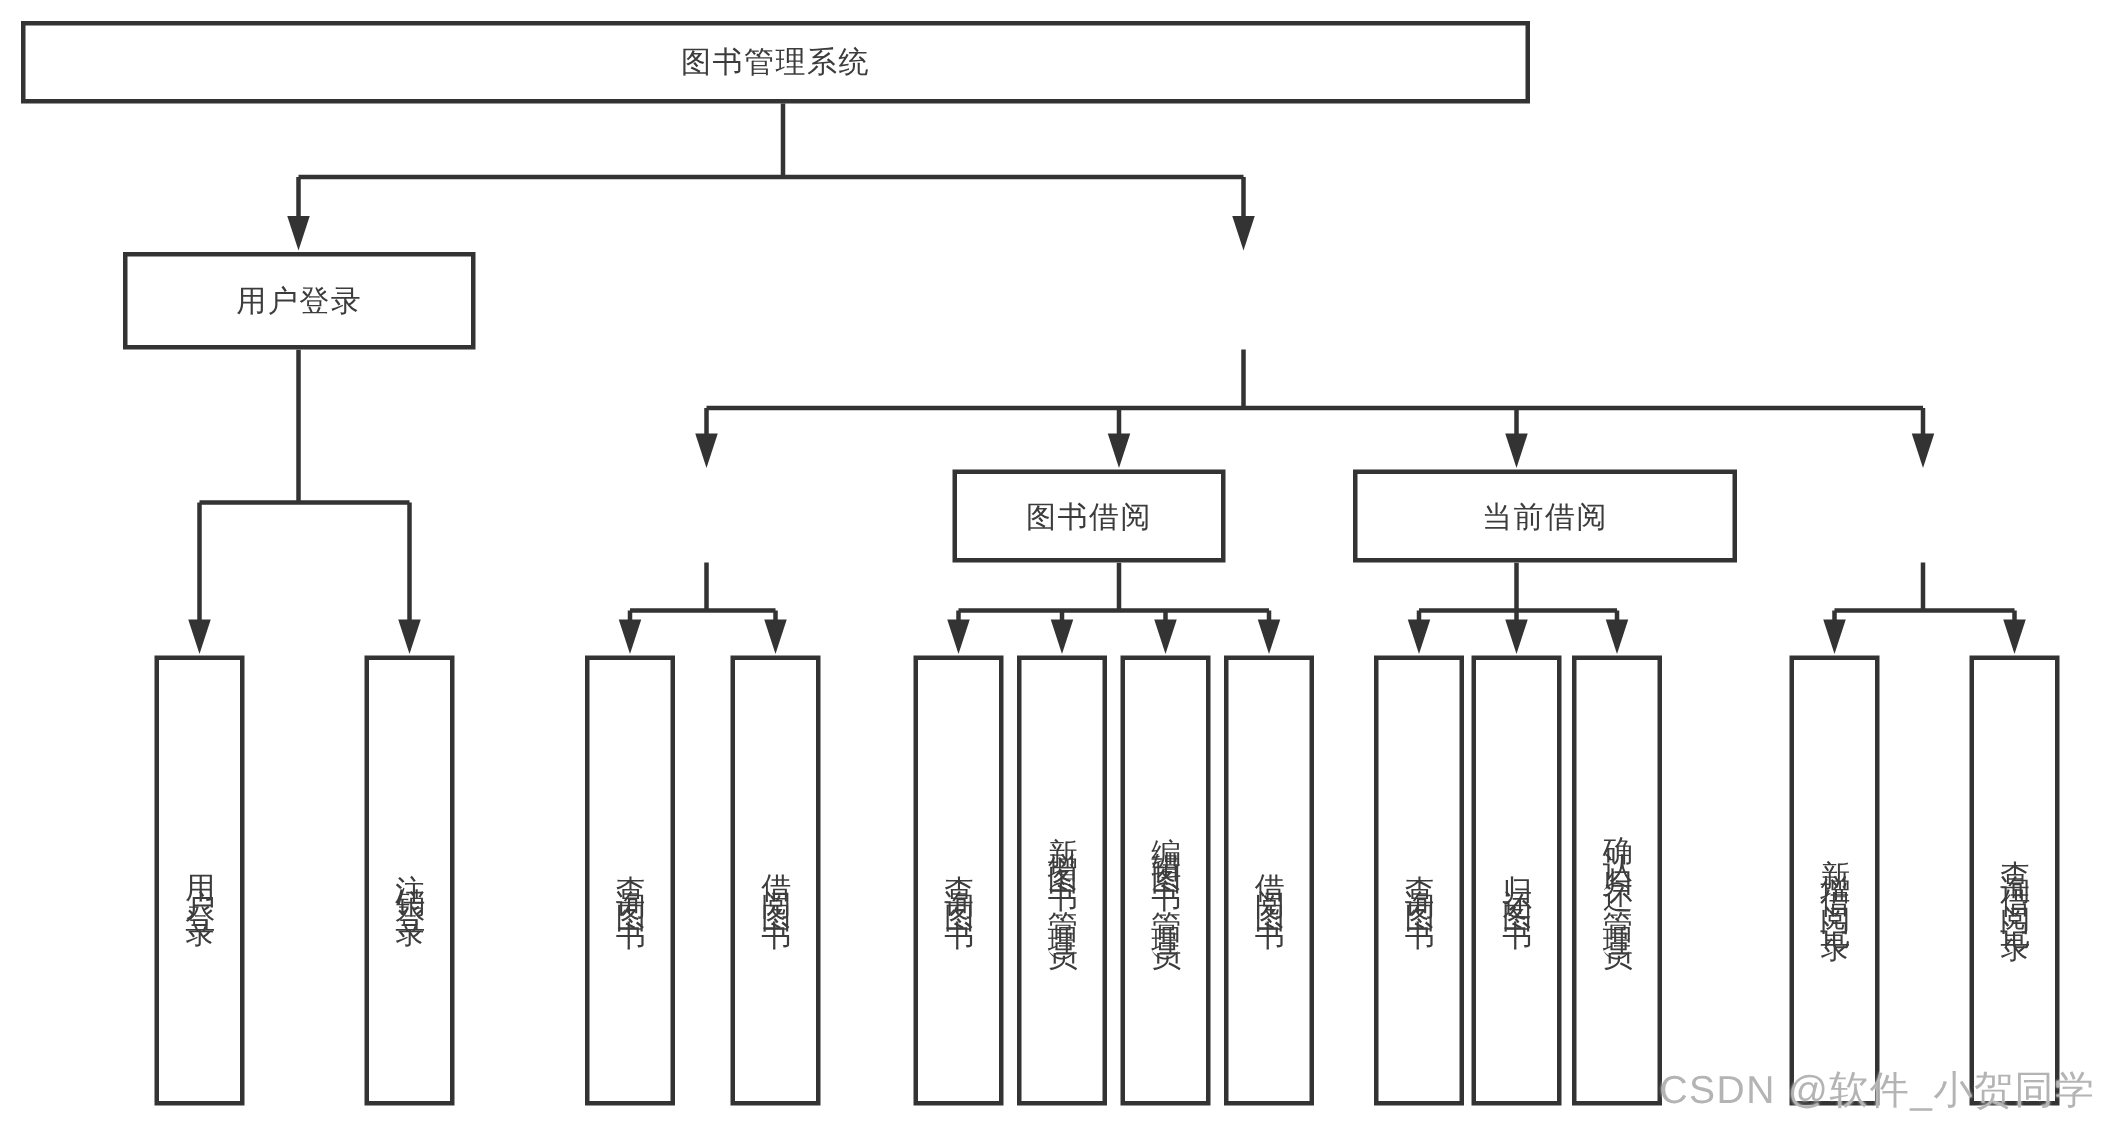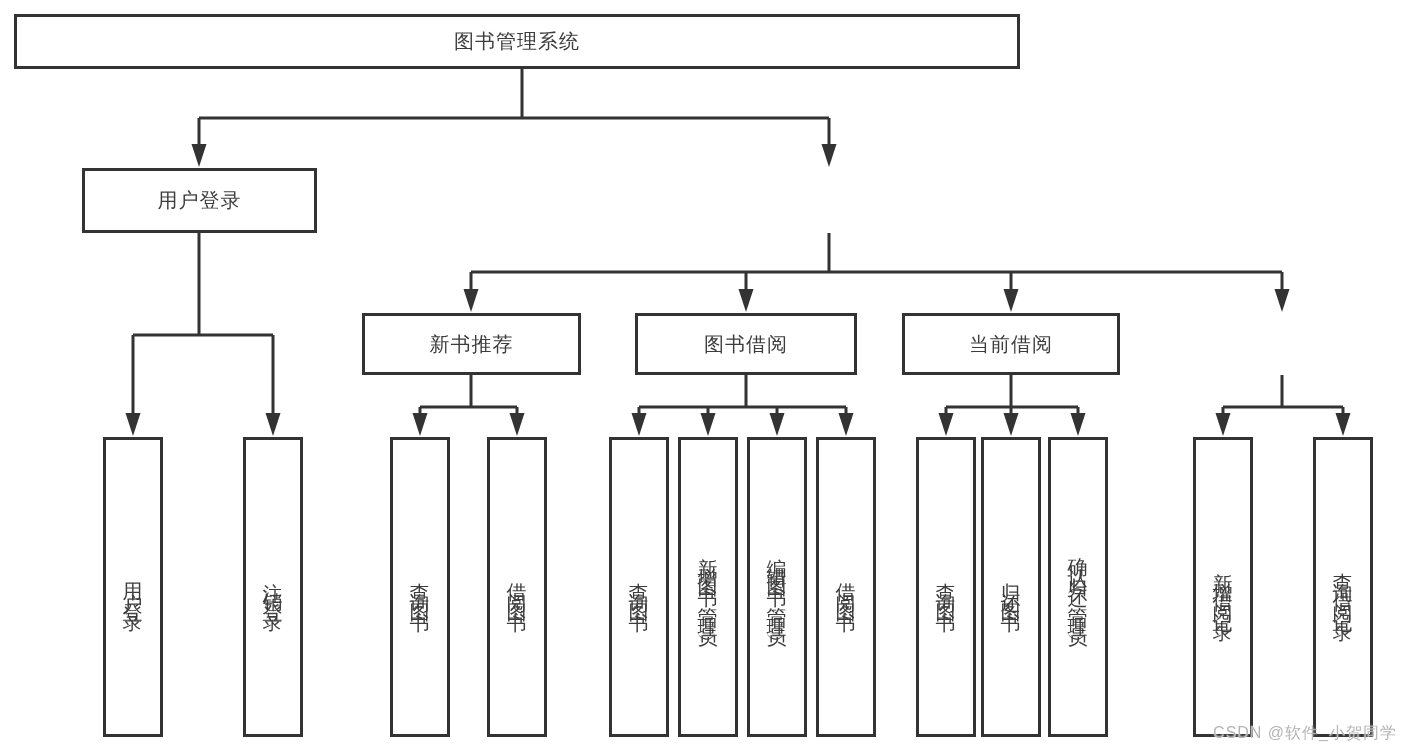--- a/index.html
+++ b/index.html
@@ -41,22 +41,22 @@
     justify-content: center;
     color: #3c3c3c;
     font-size: 20px;
     letter-spacing: 1px;
   }
   .box-root   { left: 14px;  top: 14px;  width: 1006px; height: 55px; }
   .box-l2-a   { left: 82px;  top: 168px; width: 235px;  height: 65px; }
   .box-l2-b   { left: 710px; top: 168px; width: 238px;  height: 65px; }
   .box-l3     { top: 313px; height: 62px; }
   .box-l3-a   { left: 362px;  width: 219px; }
-  .box-l3-b   { left: 635px;  width: 222px; }
-  .box-l3-c   { left: 902px;  width: 218px; text-align: right; }
+  .box-l3-b   { left: 635px;  width: 182px; }
+  .box-l3-c   { left: 902px;  width: 256px; text-align: right; }
   .box-l3-d   { left: 1174px; width: 216px; }
   .leaf {
     top: 437px;
     width: 60px;
     height: 300px;
   }
   .leaf .vlabel {
     writing-mode: vertical-rl;
     text-orientation: mixed;
     letter-spacing: 10px;
@@ -74,21 +74,21 @@
   .leaf-7  { left: 816px; }
   .leaf-8  { left: 916px; }
   .leaf-9  { left: 981px; }
   .leaf-10 { left: 1048px; }
   .leaf-11 { left: 1193px; }
   .leaf-12 { left: 1313px; }
   .watermark {
     position: absolute;
     right: 8px;
     bottom: 3px;
-    font-size: 16px;
+    font-size: 26px;
     color: #b4b4b4;
     letter-spacing: 1px;
     z-index: 5;
     text-shadow: 0 0 2px #ffffff;
   }
 </style>
 </head>
 <body>
 
 <div class="stage">
@@ -144,23 +144,20 @@
   </svg>
 
   <div class="box box-root">
     <span>图书管理系统</span>
   </div>
 
   <div class="box box-l2-a">
     <span>用户登录</span>
   </div>
 
-  <div class="box box-l3 box-l3-a">
-    <span>新书推荐</span>
-  </div>
   <div class="box box-l3 box-l3-b">
     <span>图书借阅</span>
   </div>
   <div class="box box-l3 box-l3-c">
     <span>当前借阅</span>
   </div>
 
   <div class="box leaf leaf-0">
     <span class="vlabel">用户登录</span>
   </div>

